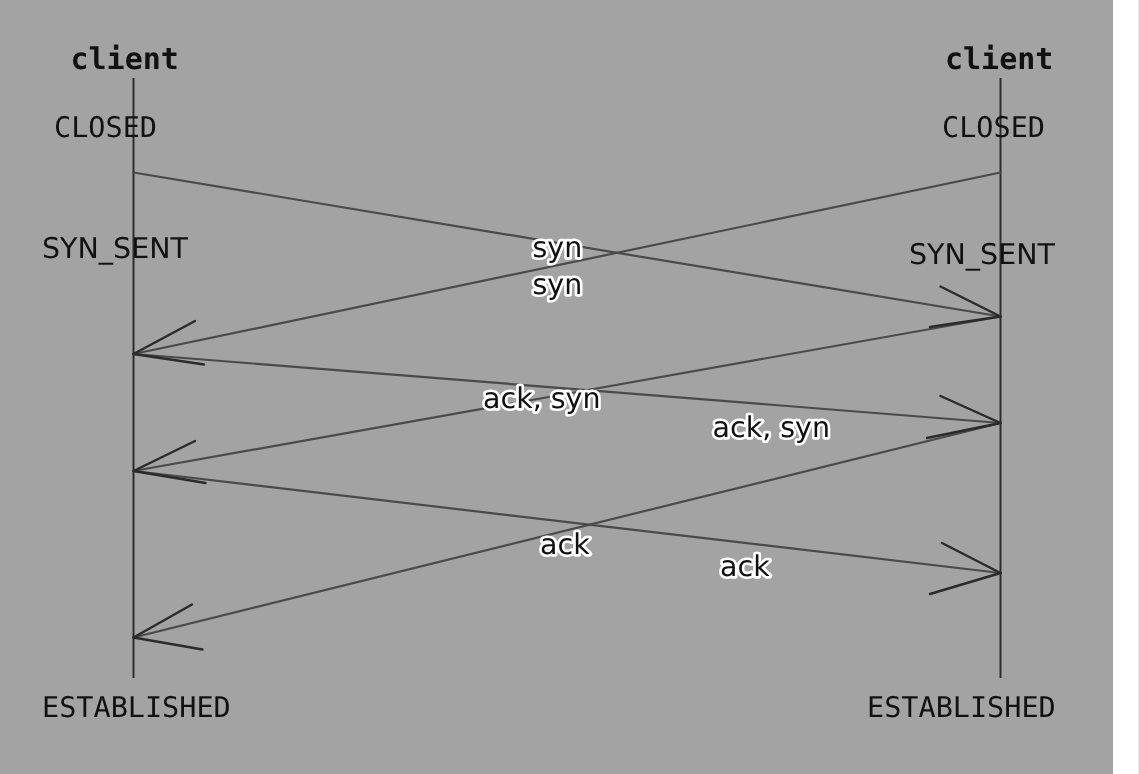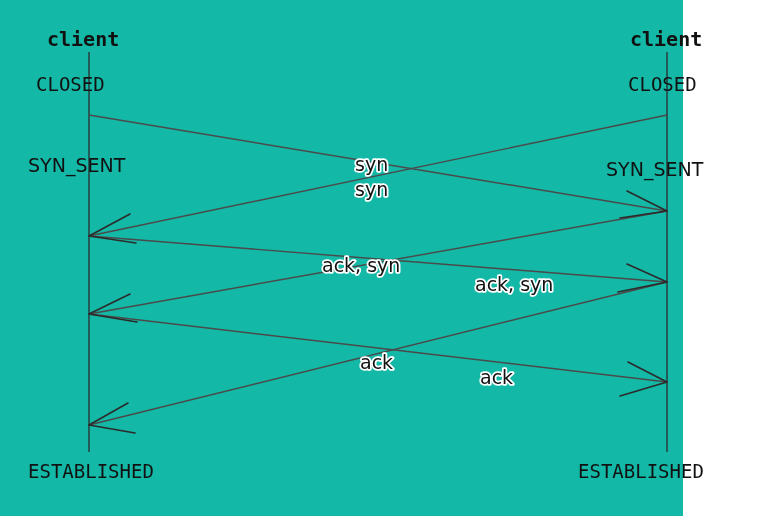--- a/index.html
+++ b/index.html
@@ -8,23 +8,23 @@
     background: #ffffff;
   }
   body {
     width: 759px;
     height: 516px;
     font-family: "DejaVu Sans", sans-serif;
     overflow: hidden;
   }
   #diagram-root {
     position: relative;
-    width: 683px;
+    width: 742px;
     height: 516px;
-    background: #14b8a6;
+    background: #a3a3a3;
   }
   svg#seq-svg {
     position: absolute;
     top: 0;
     left: 0;
     width: 759px;
     height: 516px;
     display: block;
   }
   .lifeline {

